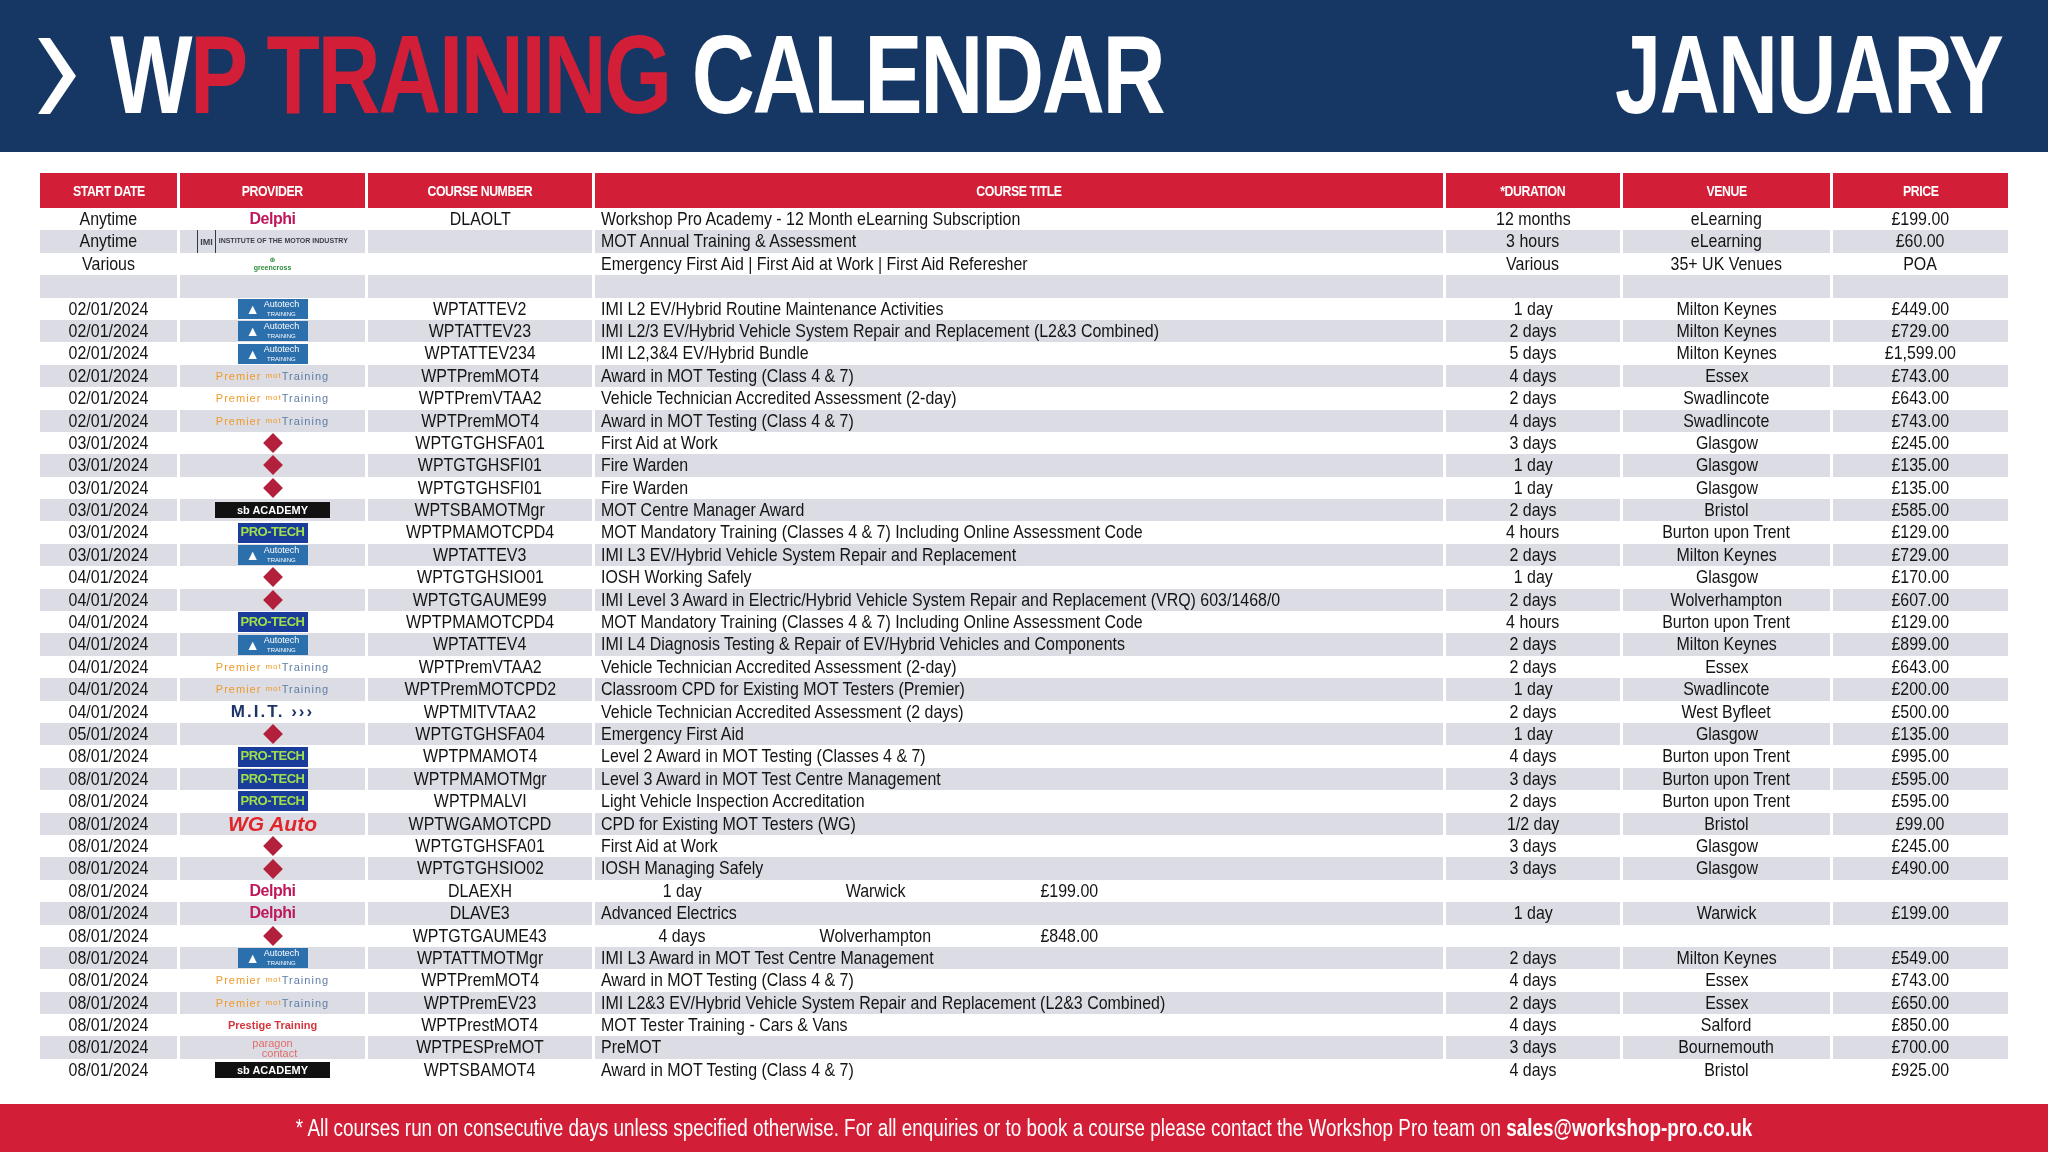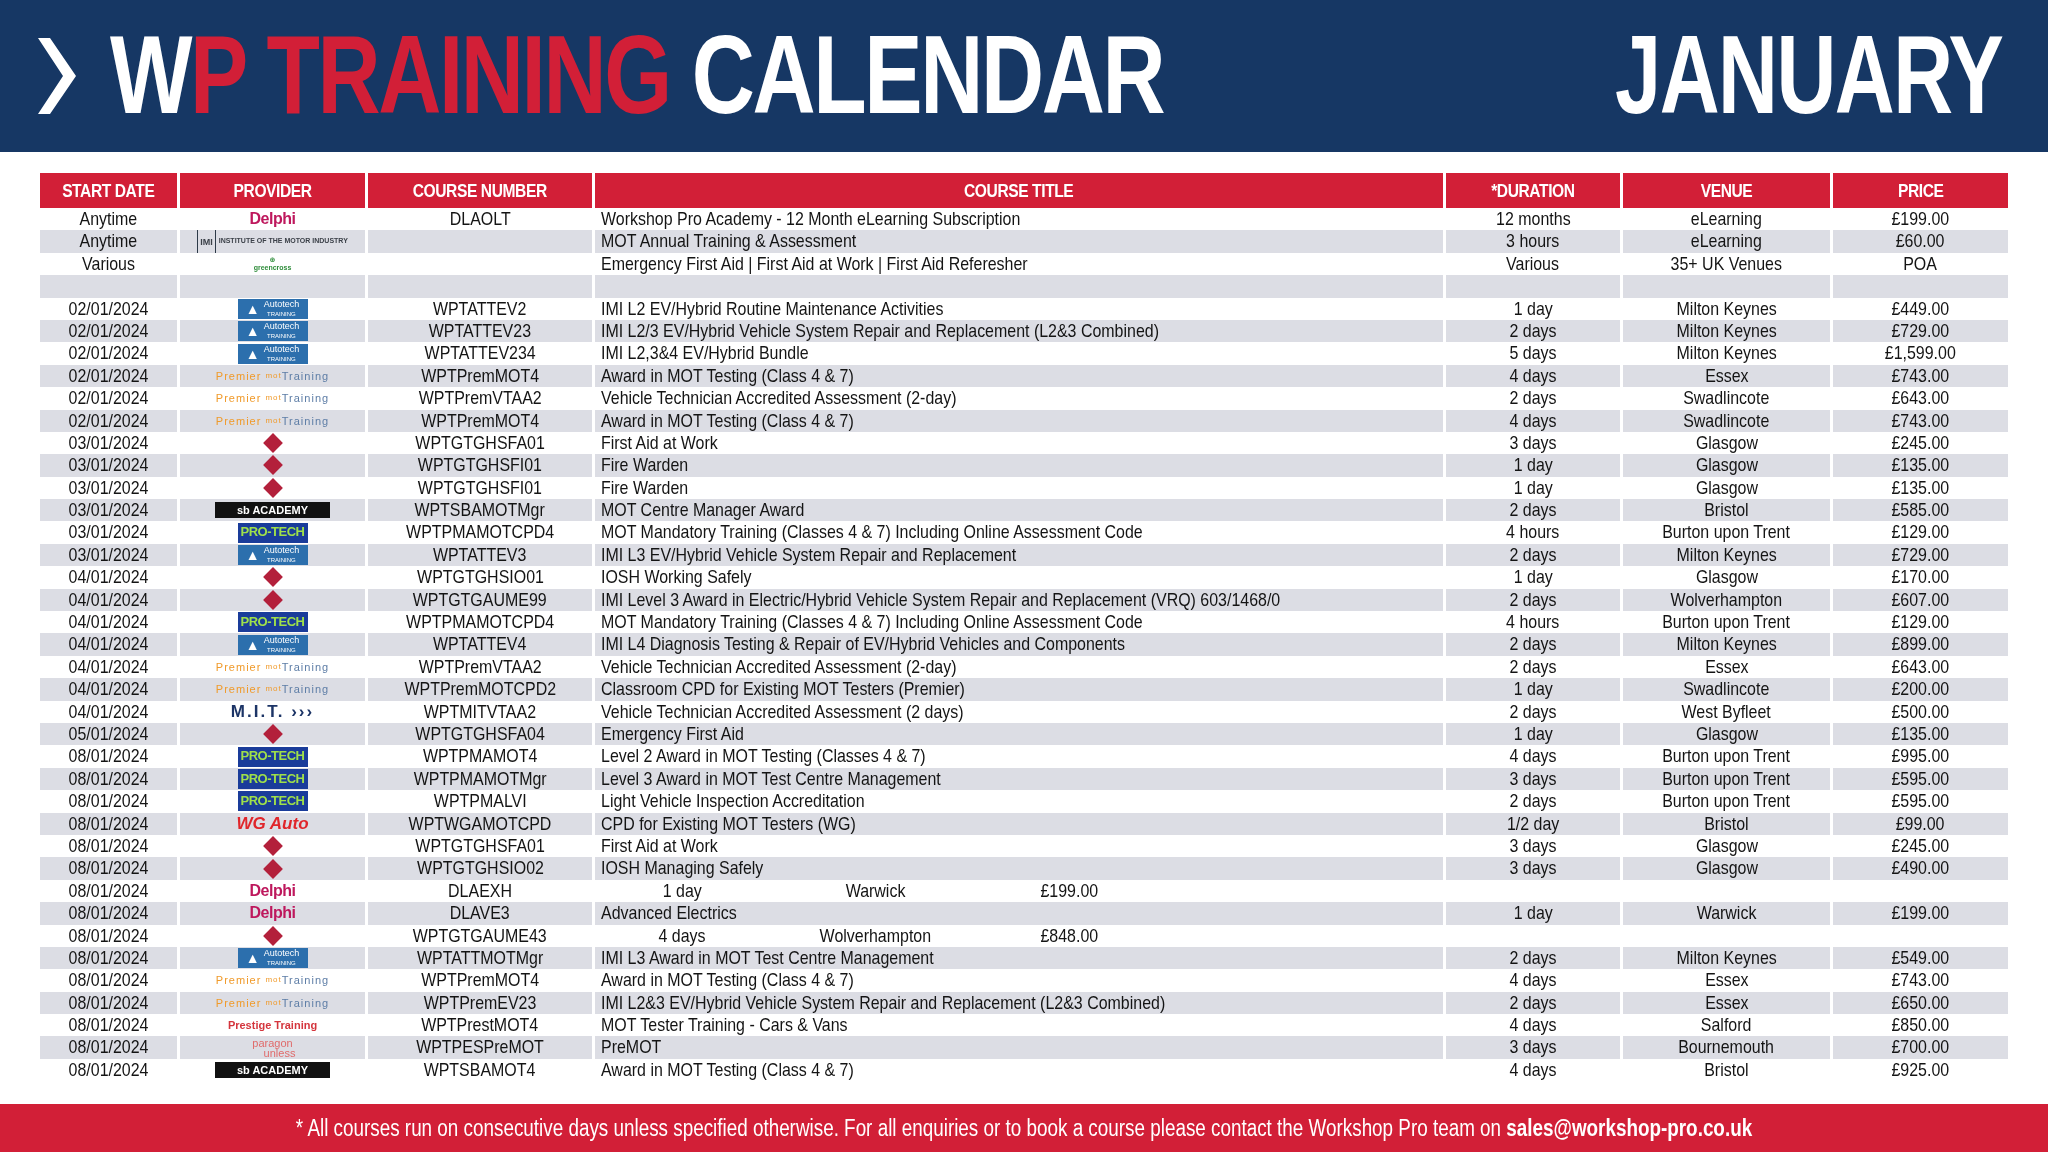--- a/index.html
+++ b/index.html
@@ -28,21 +28,21 @@
     font-weight:bold; font-size:112px; line-height:110px; color:#ffffff;
     letter-spacing:-2px; transform:scaleX(0.74); transform-origin:right center; white-space:nowrap;
   }
   .table {
     position:absolute; left:40px; top:173px; width:1968px;
   }
   .hrow {
     display:flex; height:35px; background:#ffffff;
   }
   .hcell {
-    background:#d21f37; color:#ffffff; font-weight:bold; font-size:19px;
+    background:#d21f37; color:#ffffff; font-weight:bold; font-size:15px;
     display:flex; align-items:center; justify-content:center; margin-right:3px;
     letter-spacing:-0.5px; transform-origin:center;
   }
   .hcell span { display:inline-block; transform:scaleX(0.82); }
   .row { display:flex; height:22.4px; }
   .cell {
     margin-right:3px; font-size:19px; line-height:22.4px; color:#141414;
     white-space:nowrap; overflow:hidden; display:flex; align-items:center; justify-content:center;
   }
   .cell span.t { display:inline-block; transform:scaleX(0.84); }
@@ -56,21 +56,21 @@
   .logo-imi { font-size:7px; color:#3b4048; gap:3px; }
   .logo-imi .box { border:1.5px solid #2d3a48; padding:8px 2px; font-size:9px; line-height:12px; }
   .logo-green { font-size:7px; color:#2f8d3b; flex-direction:column; line-height:8px; }
   .logo-autotech { background:#2c6fad; color:#fff; font-size:9px; width:70px; height:20px; line-height:10px; font-weight:normal; }
   .logo-premier { color:#f09a2a; font-size:11px; font-weight:normal; letter-spacing:1px; }
   .logo-premier .tr { color:#5d7da6; }
   .logo-gtg { width:14px; height:14px; background:#b3203b; transform:rotate(45deg); }
   .logo-sb { background:#111; color:#fff; font-size:11px; padding:0 22px; height:16px; line-height:16px; }
   .logo-protech { background:#1a3c9a; color:#9fe04a; font-size:13px; width:70px; height:20px; letter-spacing:-0.5px; }
   .logo-mit { color:#1c3466; font-size:17px; letter-spacing:2px; }
-  .logo-wg { color:#e0262b; font-size:17px; font-style:italic; }
+  .logo-wg { color:#e0262b; font-size:21px; font-style:italic; }
   .logo-prestige { color:#d4353d; font-size:11px; }
   .logo-paragon { color:#e06b6b; font-size:11px; flex-direction:column; line-height:10px; font-weight:normal;justify-content:flex-end; }
   .footer {
     position:absolute; left:0; top:1104px; width:2048px; height:48px; background:#d21f37;
     display:flex; align-items:center; justify-content:center; color:#ffffff; font-size:23px;
   }
   .footer .inner { display:inline-block; transform:scaleX(0.82); white-space:nowrap; }
   .footer .email { font-weight:bold; }
 </style>
 </head>
@@ -1016,21 +1016,21 @@
           <span class="t">£850.00</span>
         </div>
       </div>
       <div class="row alt">
         <div class="cell c1">
           <span class="t">08/01/2024</span>
         </div>
         <div class="cell c2">
           <div class="logo logo-paragon">
             <span>paragon</span>
-            <span style="padding-left:14px">unless</span>
+            <span style="padding-left:14px">contact</span>
           </div>
         </div>
         <div class="cell c3">
           <span class="t">WPTPESPreMOT</span>
         </div>
         <div class="cell c4 left">
           <span class="t">PreMOT</span>
         </div>
         <div class="cell c5">
           <span class="t">3 days</span>

